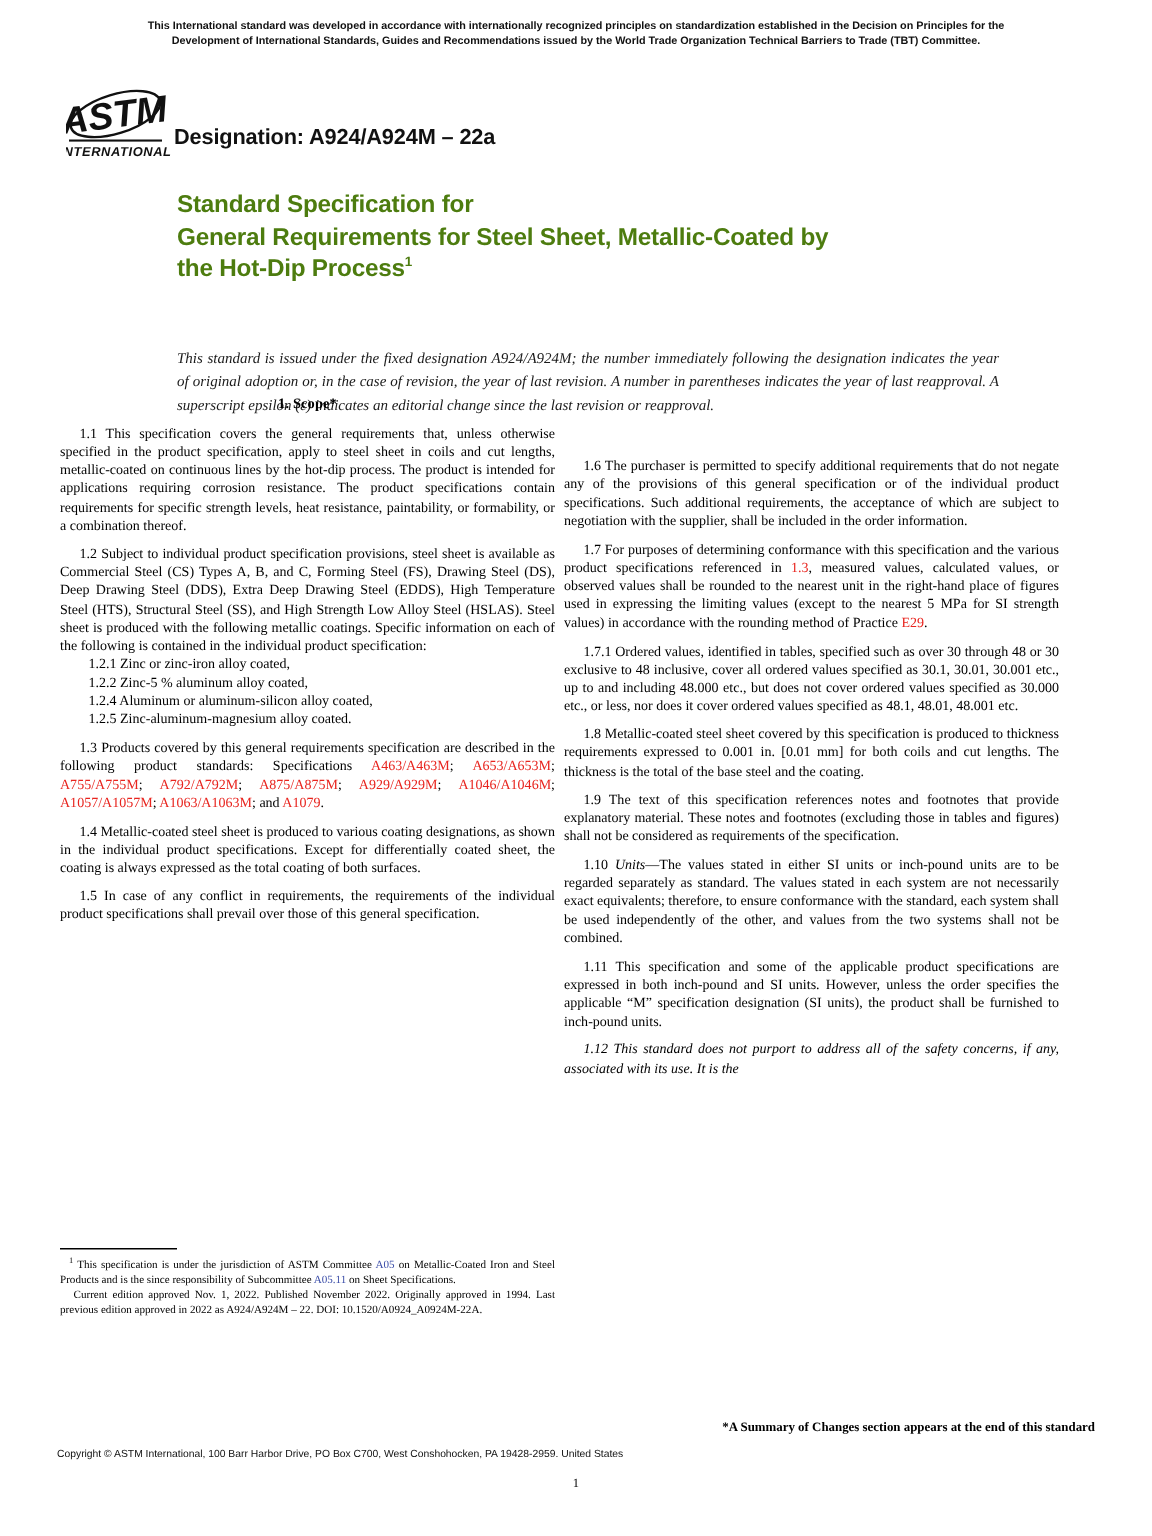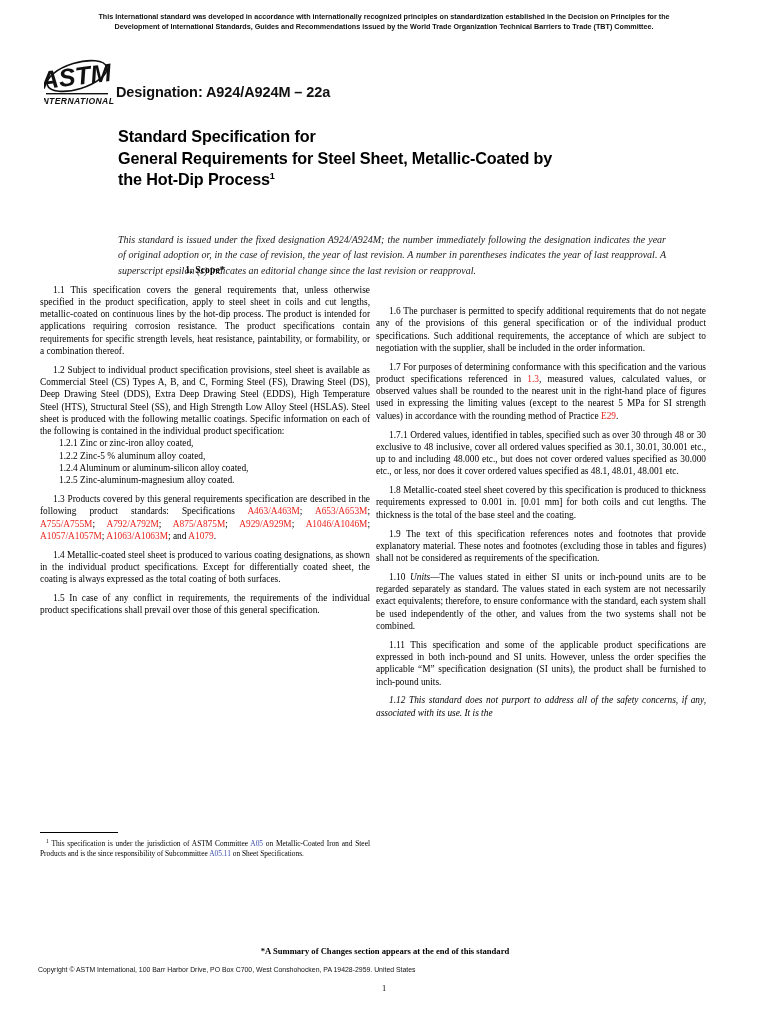--- a/index.html
+++ b/index.html
@@ -61,21 +61,21 @@
 
   
   .title-block {
     position: absolute;
     left: 118px; top: 126px;
     width: 610px;
     font-family: "Liberation Sans", "DejaVu Sans", sans-serif;
     font-weight: bold;
     font-size: 16.2px;
     line-height: 1.33;
-    color: #000000;
+    color: #4d7c0f;
     letter-spacing: -0.15px;
   }
   .title-block sup { font-size: 9px; vertical-align: super; }
 
   
   .issue {
     position: absolute;
     left: 118px; top: 192px;
     width: 548px;
     font-size: 10px;
@@ -143,21 +143,21 @@
   }
   .footnote p { margin: 0; text-indent: 9px; }
   .footnote p.fn1 { text-indent: 6px; }
   .footnote sup { font-size: 5.6px; vertical-align: super; }
 
   
   .summary-line {
     position: absolute;
     left: 40px; top: 946px;
     width: 690px;
-    text-align: center;
+    text-align: right;
     font-size: 8.6px;
     font-weight: bold;
     color: #000;
   }
   .copyright {
     position: absolute;
     left: 38px; top: 966px;
     width: 700px;
     font-family: "Liberation Sans", "DejaVu Sans", sans-serif;
     font-size: 6.9px;
@@ -235,19 +235,20 @@
 
     <p class="para"><span>1.10 </span><span class="it">Units</span><span>—The values stated in either SI units or inch-pound units are to be regarded separately as standard. The values stated in each system are not necessarily exact equivalents; therefore, to ensure conformance with the standard, each system shall be used independently of the other, and values from the two systems shall not be combined.</span></p>
 
     <p class="para">1.11 This specification and some of the applicable product specifications are expressed in both inch-pound and SI units. However, unless the order specifies the applicable “M” specification designation (SI units), the product shall be furnished to inch-pound units.</p>
     <p class="para ital">1.12 This standard does not purport to address all of the safety concerns, if any, associated with its use. It is the</p>
   </div>
 
   <div class="footnote">
     <div class="rule"></div>
     <p class="fn1"><sup>1</sup><span> This specification is under the jurisdiction of ASTM Committee </span><a class="lnk-blue">A05</a><span> on Metallic-Coated Iron and Steel Products and is the since responsibility of Subcommittee </span><a class="lnk-blue">A05.11</a><span> on Sheet Specifications.</span></p>
+    <p>Current edition approved Nov. 1, 2022. Published November 2022. Originally approved in 1994. Last previous edition approved in 2022 as A924/A924M – 22. DOI: 10.1520/A0924_A0924M-22A.</p>
   </div>
 
   <div class="summary-line">*A Summary of Changes section appears at the end of this standard</div>
   <div class="copyright">Copyright © ASTM International, 100 Barr Harbor Drive, PO Box C700, West Conshohocken, PA 19428-2959. United States</div>
   <div class="pagenum">1</div>
 
 </div>
 
 </body></html>

